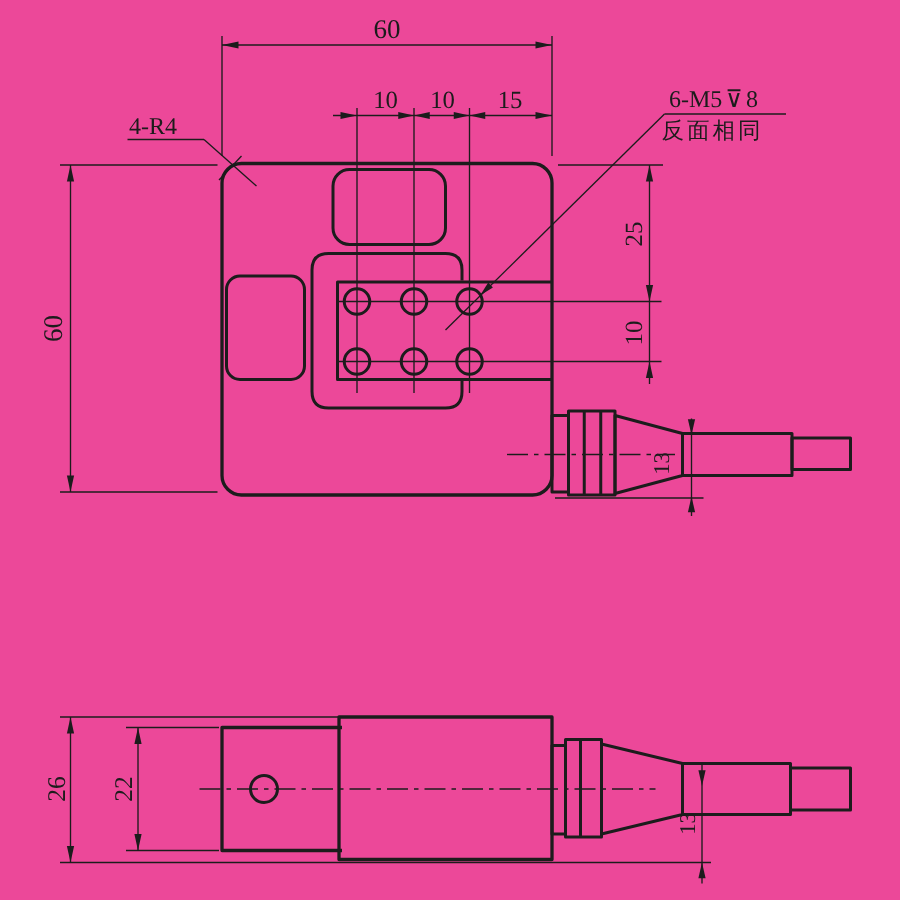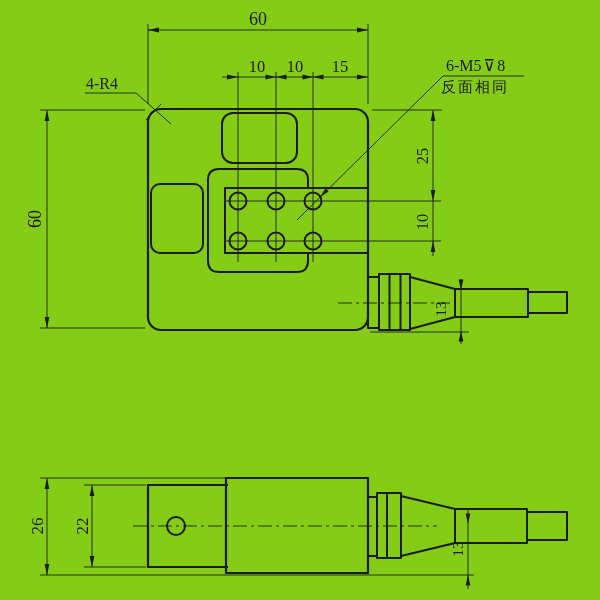--- a/index.html
+++ b/index.html
@@ -1,16 +1,16 @@
 <!DOCTYPE html>
 <html><head>
 <meta charset="utf-8">
 <style>
   html,body{margin:0;padding:0;background:#ffffff;}
-  .stage{width:600px;height:600px;position:relative;background:#84cc16;overflow:hidden;
+  .stage{width:600px;height:600px;position:relative;background:#ec4899;overflow:hidden;
          font-family:"Liberation Serif","DejaVu Serif",serif;}
   svg{display:block;}
   text{fill:#1c1c1c;font-family:"Liberation Serif","DejaVu Serif",serif;}
   .cjk{font-family:"DejaVu Sans","Liberation Sans",sans-serif;letter-spacing:2px;}
   .heavy{fill:none;stroke:#1c1c1c;stroke-width:2.2;stroke-linejoin:round;}
   .med{fill:none;stroke:#1c1c1c;stroke-width:2;stroke-linejoin:round;}
   .thin{fill:none;stroke:#1c1c1c;stroke-width:0.9;}
   .cl{fill:none;stroke:#1c1c1c;stroke-width:0.9;stroke-dasharray:14 4 3 4;}
   .arr{fill:#1c1c1c;stroke:none;}
 </style>

